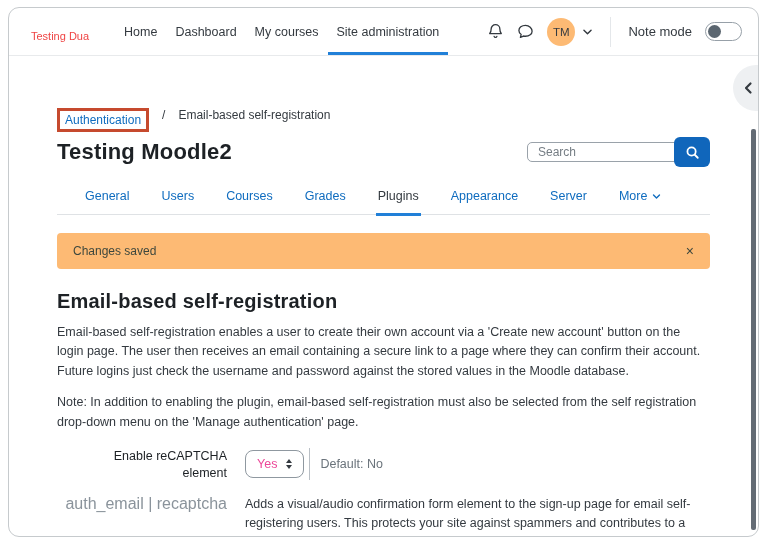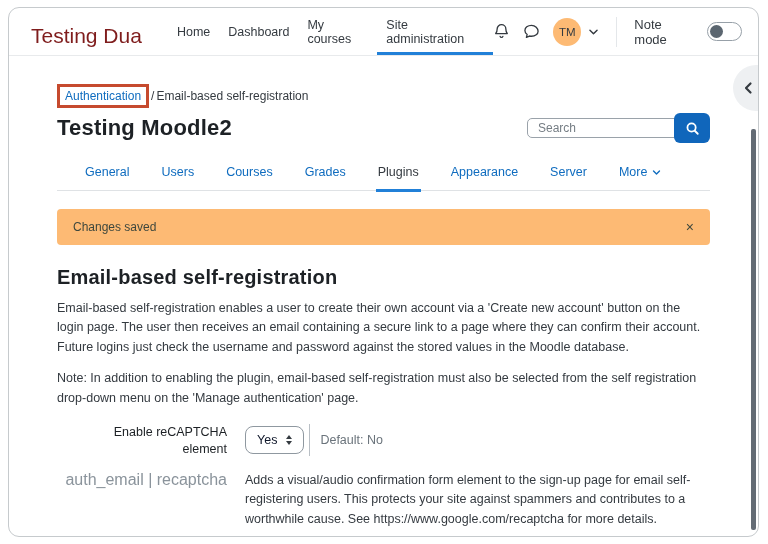--- a/index.html
+++ b/index.html
@@ -7,37 +7,37 @@
   body { font-family: "Liberation Sans", sans-serif; color: #343a40; position: relative; }
 
   .window {
     position: absolute; left: 8px; top: 7px; right: 9px; bottom: 7px;
     background: #fff; border: 1px solid #c6cacd; border-radius: 11px;
     overflow: hidden;
   }
 
   
   .navbar { height: 48px; display: flex; align-items: stretch; padding: 0 16px 0 22px; border-bottom: 1px solid #e8eaec; }
-  .brand { font-size: 21px; color: #7f1d1d; align-self: center; margin-right: 26px; white-space: nowrap; margin-top: 9px; }
+  .brand { font-size: 11px; color: #ef4444; align-self: center; margin-right: 26px; white-space: nowrap; margin-top: 9px; }
   .nav-items { display: flex; align-items: stretch; }
   .nav-item { display: flex; align-items: center; padding: 0 9px; font-size: 12.5px; color: #343a40; cursor: pointer; border-bottom: 3px solid transparent; border-top: 3px solid transparent; }
   .nav-item.active { border-bottom-color: #2180d8; }
   .nav-right { margin-left: auto; display: flex; align-items: center; gap: 13px; }
   .icon-btn { display: flex; align-items: center; cursor: pointer; }
   .avatar { width: 28px; height: 28px; border-radius: 50%; background: #fdba74; color: #343a40; font-size: 11.5px; display: flex; align-items: center; justify-content: center; }
   .usermenu { display: flex; align-items: center; gap: 7px; cursor: pointer; }
   .v-divider { width: 1px; height: 30px; background: #e4e7ea; margin: 0 4px; }
   .edit-label { font-size: 13px; color: #343a40; }
   .toggle { width: 37px; height: 19px; border: 1px solid #97a0a8; border-radius: 10px; background: #fff; position: relative; cursor: pointer; }
   .toggle .knob { position: absolute; left: 2px; top: 2px; width: 13px; height: 13px; border-radius: 50%; background: #5b6670; }
 
   
   .content { padding: 0 48px; position: relative; }
 
-  .breadcrumb { margin-top: 28px; display: flex; align-items: center; gap: 2px; font-size: 12px; }
+  .breadcrumb { margin-top: 52px; display: flex; gap: 13px; font-size: 12px; }
   .crumb-annotated { border: 3px solid #c64a2e; padding: 2px 5px; }
   .crumb-link { color: #0f6cbf; text-decoration: none; cursor: pointer; }
   .crumb-sep { color: #343a40; }
   .crumb-current { color: #343a40; }
 
   .header-row { margin-top: 5px; display: flex; justify-content: space-between; align-items: center; }
   .page-title { font-size: 22px; font-weight: 700; color: #1d2125; letter-spacing: 0.2px; }
   .search-box { display: flex; align-items: center; }
   .search-box input { width: 152px; height: 20px; border: 1px solid #9aa2aa; border-radius: 5px; padding: 0 10px; font-size: 12px; font-family: "Liberation Sans", sans-serif; color: #343a40; outline: none; }
   .search-box input::placeholder { color: #757d84; }
@@ -54,21 +54,21 @@
 
   .section-heading { margin-top: 21px; font-size: 20px; font-weight: 700; color: #1d2125; letter-spacing: 0.2px; }
   .para { margin-top: 10px; font-size: 12.5px; line-height: 1.55; color: #343a40; max-width: 660px; }
   .para.note { margin-top: 12px; }
 
   .setting-row { margin-top: 16px; display: grid; grid-template-columns: 170px 1fr; column-gap: 18px; }
   .setting-label-col { text-align: right; }
   .setting-label { display: inline-block; width: 122px; font-size: 12.5px; color: #1d2125; line-height: 1.35; }
   .setting-id { margin-top: 13px; font-size: 16px; color: #8a939b; }
   .control-row { display: flex; align-items: center; }
-  .pseudo-select { display: flex; align-items: center; gap: 9px; border: 1px solid #8f98a0; border-radius: 8px; padding: 6px 11px; font-size: 12.5px; color: #0f172a; cursor: pointer; background: #fff; }
+  .pseudo-select { display: flex; align-items: center; gap: 9px; border: 1px solid #8f98a0; border-radius: 8px; padding: 6px 11px; font-size: 12.5px; color: #ec4899; cursor: pointer; background: #fff; }
   .updown { display: flex; flex-direction: column; align-items: center; gap: 2px; }
   .tri-up { width: 0; height: 0; border-left: 3.5px solid transparent; border-right: 3.5px solid transparent; border-bottom: 4.5px solid #343a40; }
   .tri-down { width: 0; height: 0; border-left: 3.5px solid transparent; border-right: 3.5px solid transparent; border-top: 4.5px solid #343a40; }
   .select-divider { width: 1px; height: 32px; background: #b9bfc5; margin-left: 5px; }
   .default-text { margin-left: 10px; font-size: 12.5px; color: #6a737b; }
   .setting-desc { margin-top: 15px; font-size: 12.5px; line-height: 1.55; color: #343a40; max-width: 487px; }
 
   
   .drawer-toggle { position: absolute; top: 57px; right: -21px; width: 46px; height: 46px; border-radius: 50%; background: #eef0f2; display: flex; align-items: center; padding-left: 9px; cursor: pointer; z-index: 3; }
   .scrollbar-thumb { position: absolute; top: 121px; bottom: 6px; right: 2px; width: 5px; background: #646c75; border-radius: 2px; z-index: 2; cursor: pointer; }

